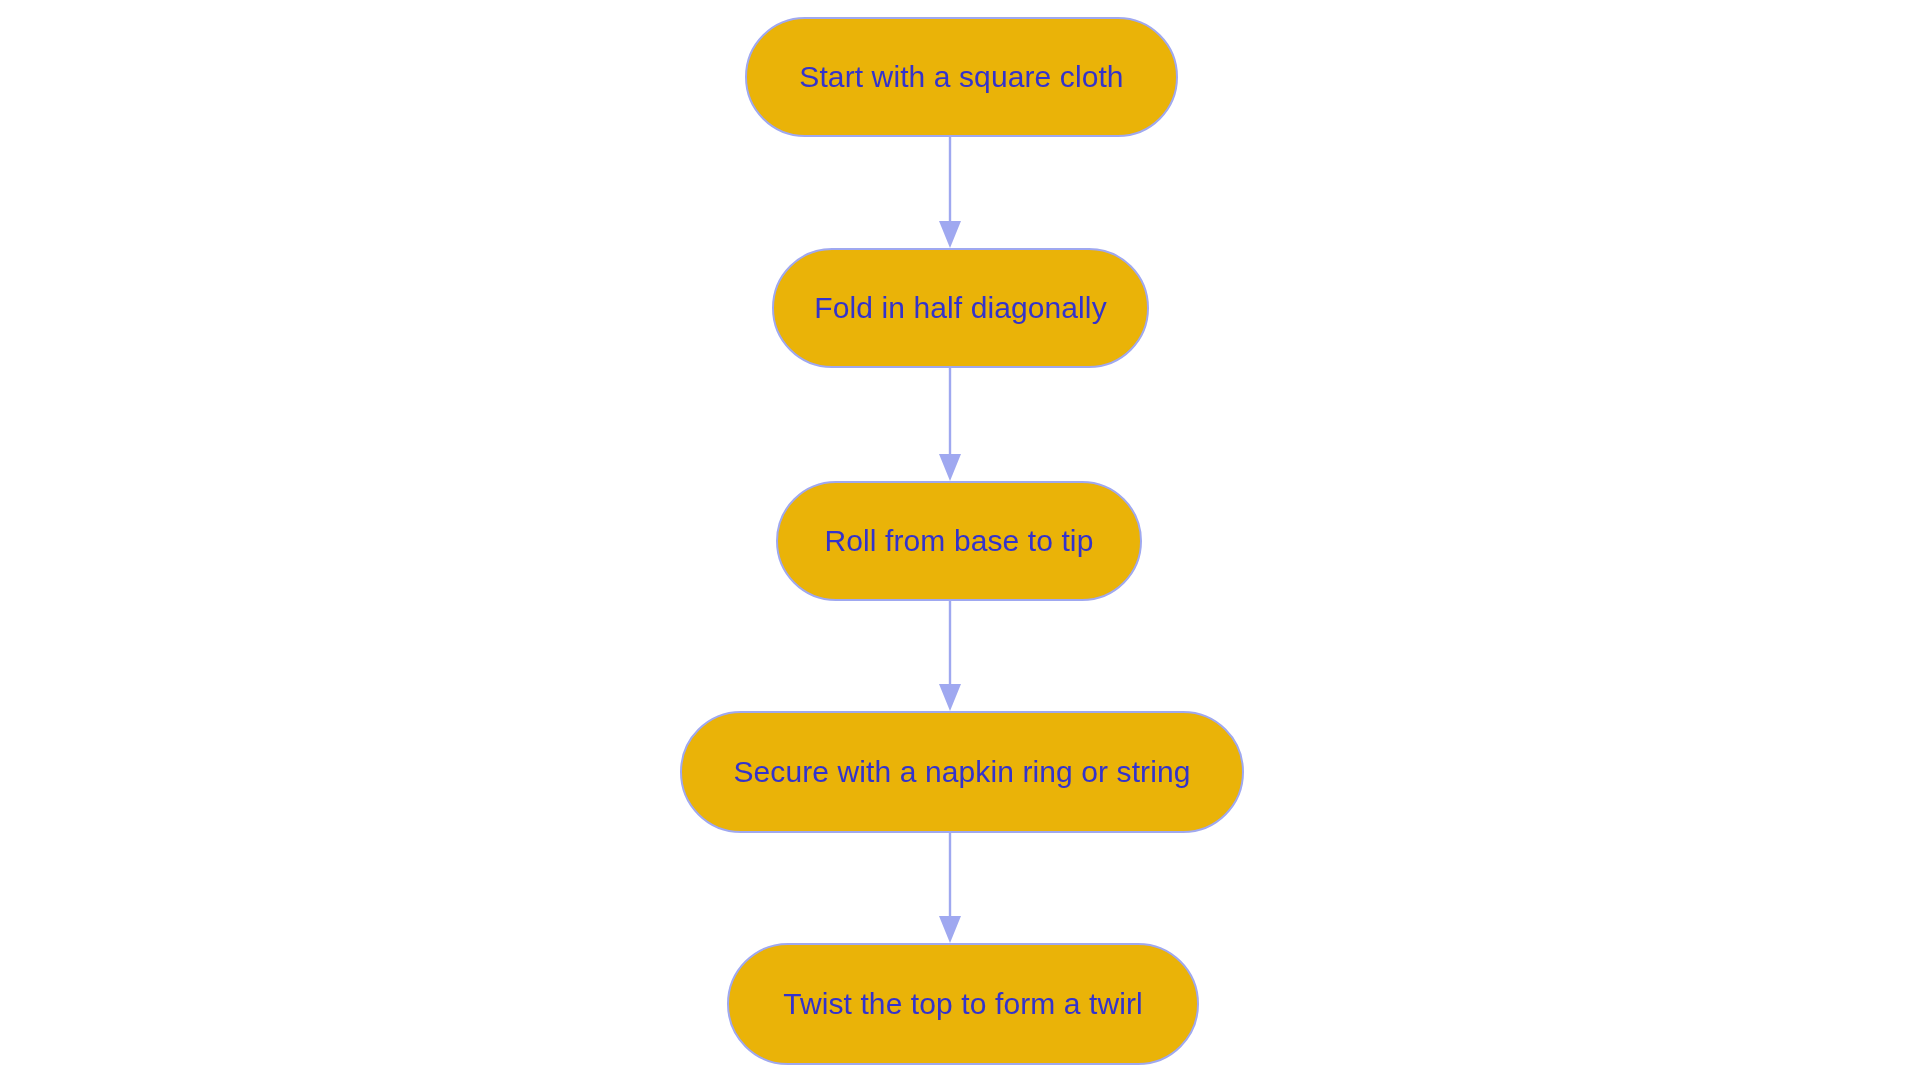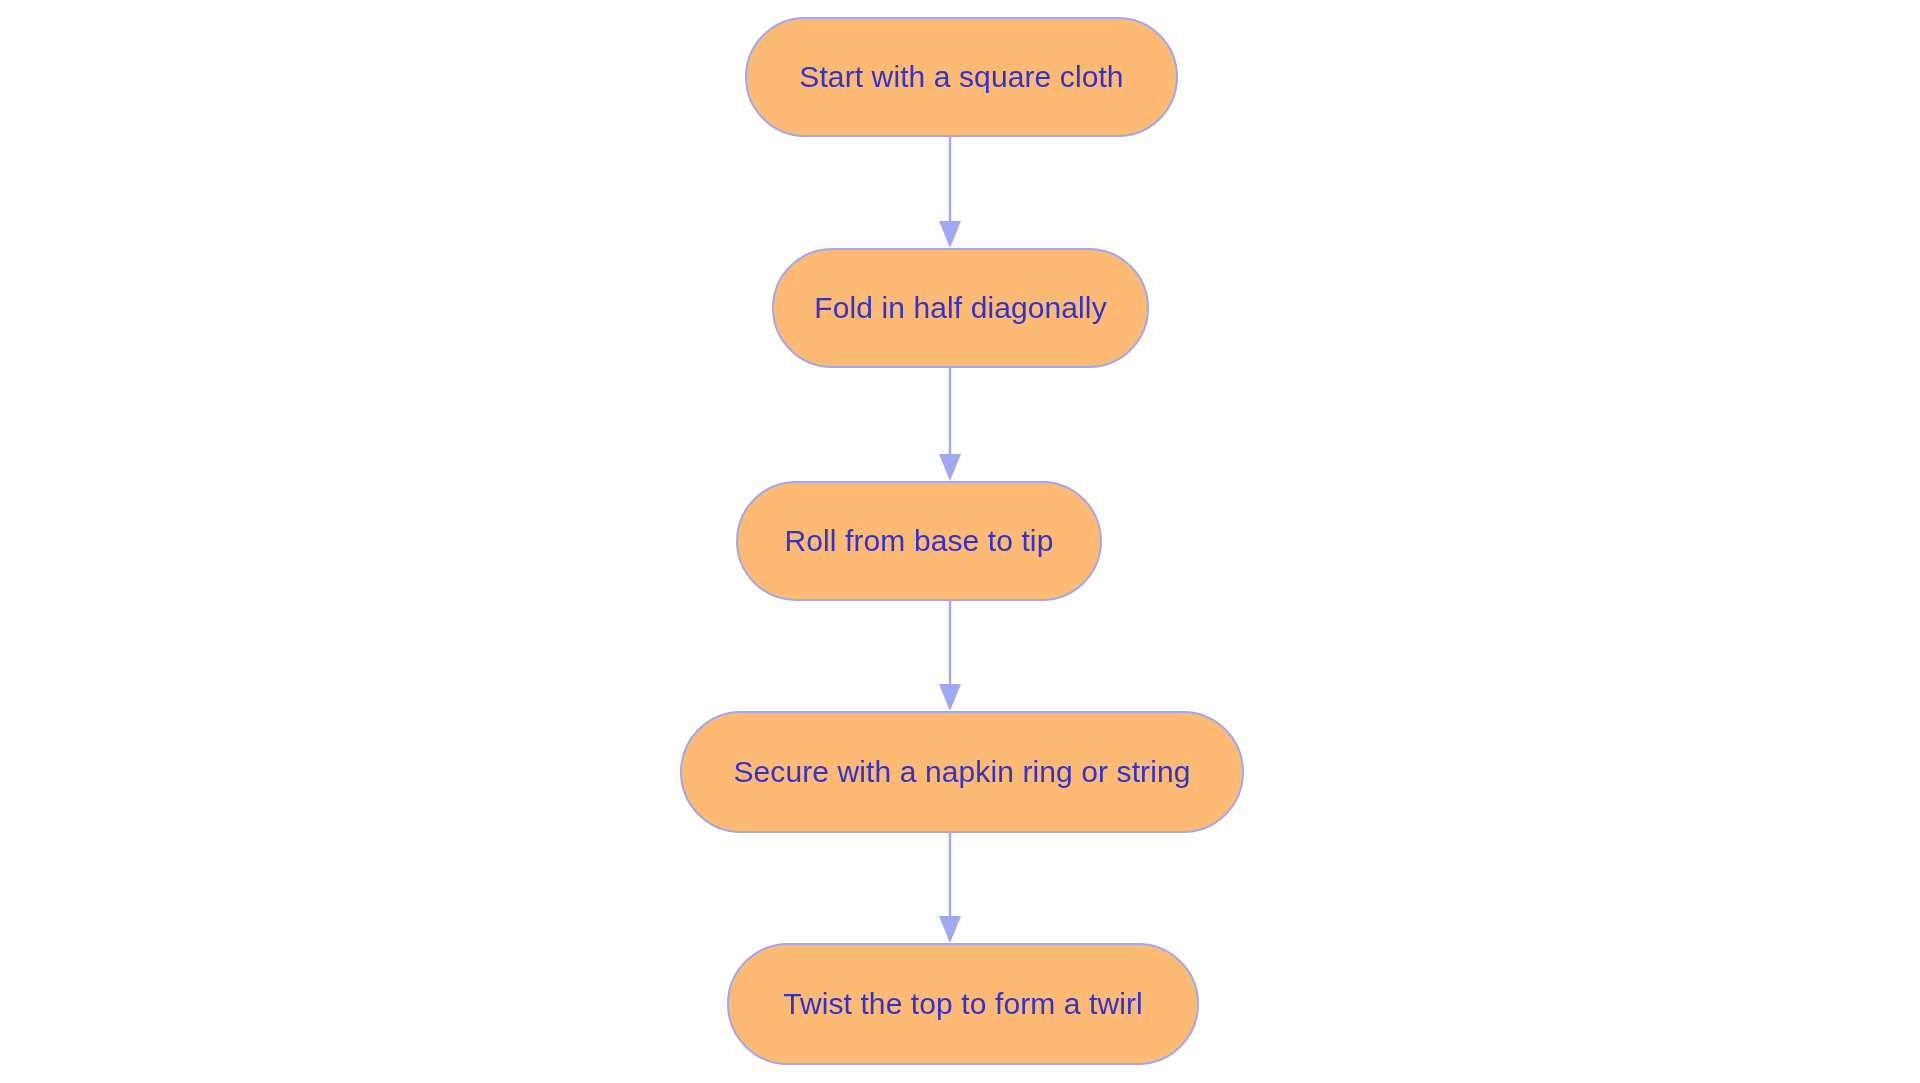--- a/index.html
+++ b/index.html
@@ -19,21 +19,21 @@
     width: 1920px;
     height: 1083px;
     background: #ffffff;
   }
   .flow-node {
     position: absolute;
     box-sizing: border-box;
     display: flex;
     align-items: center;
     justify-content: center;
-    background: #fdba74;
+    background: #eab308;
     border: 2px solid #9fa8f0;
     border-radius: 999px;
     text-align: center;
     white-space: nowrap;
   }
   .flow-node .node-label {
     color: #3333cc;
     font-family: "Liberation Sans", sans-serif;
     font-size: 30px;
     font-weight: 400;
@@ -82,21 +82,21 @@
   </svg>
 
   <div class="flow-node" style="left:745px; top:17px; width:433px; height:120px;">
     <span class="node-label">Start with a square cloth</span>
   </div>
 
   <div class="flow-node" style="left:772px; top:248px; width:377px; height:120px;align-items:center;">
     <span class="node-label">Fold in half diagonally</span>
   </div>
 
-  <div class="flow-node" style="left:736px; top:481px; width:366px; height:120px;">
+  <div class="flow-node" style="left:776px; top:481px; width:366px; height:120px;">
     <span class="node-label">Roll from base to tip</span>
   </div>
 
   <div class="flow-node" style="left:727px; top:943px; width:472px; height:122px;">
     <span class="node-label">Twist the top to form a twirl</span>
   </div>
 
   <div class="flow-node" style="left:680px; top:711px; width:564px; height:122px;">
     <span class="node-label">Secure with a napkin ring or string</span>
   </div>

